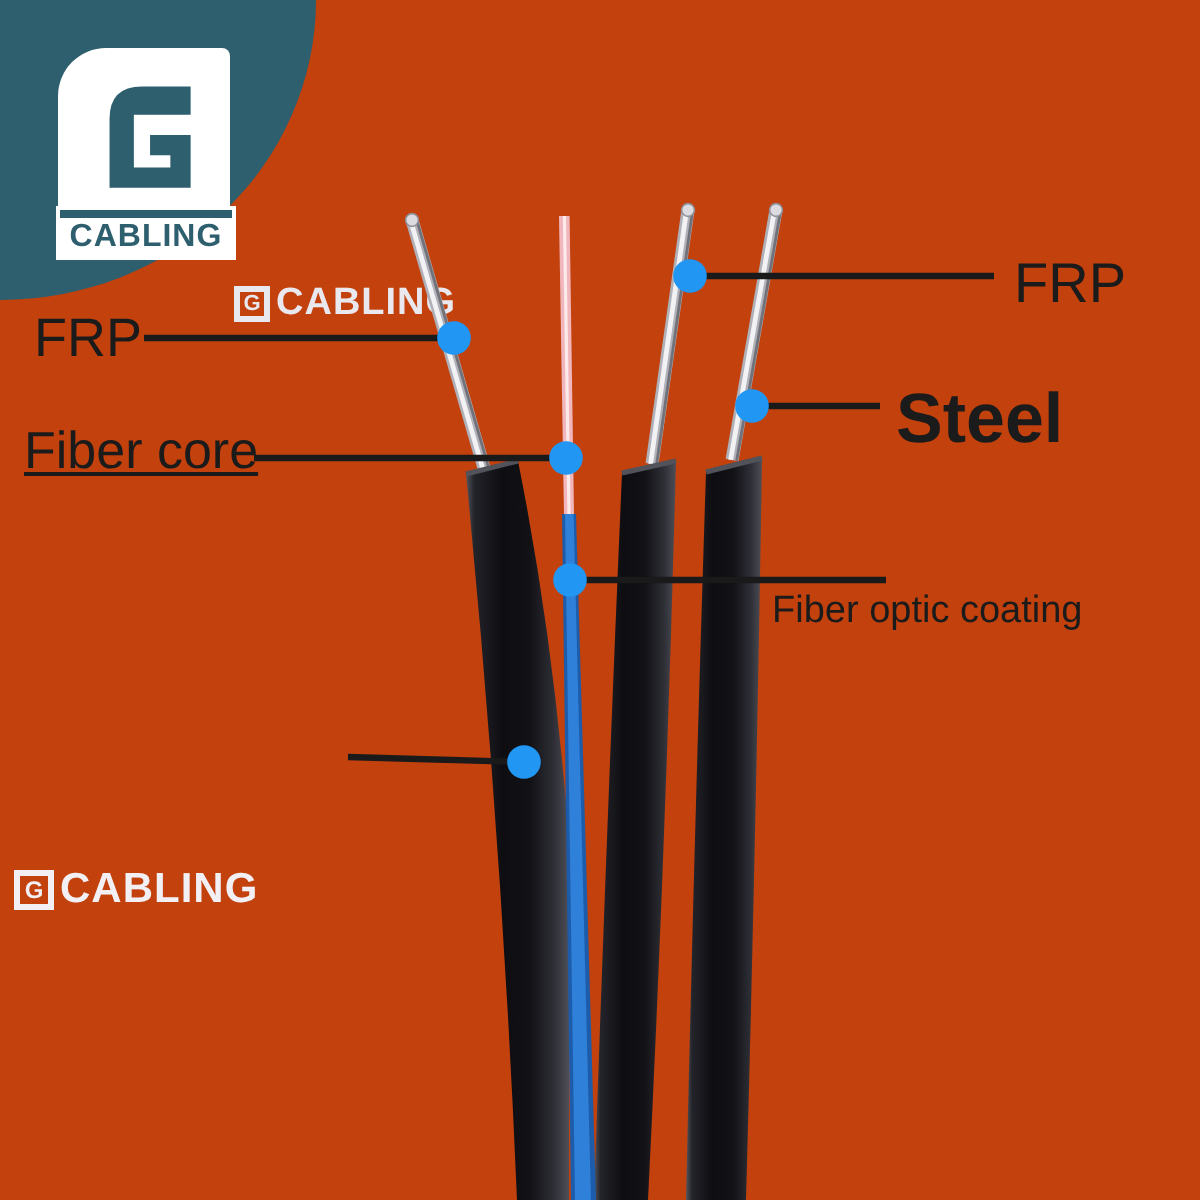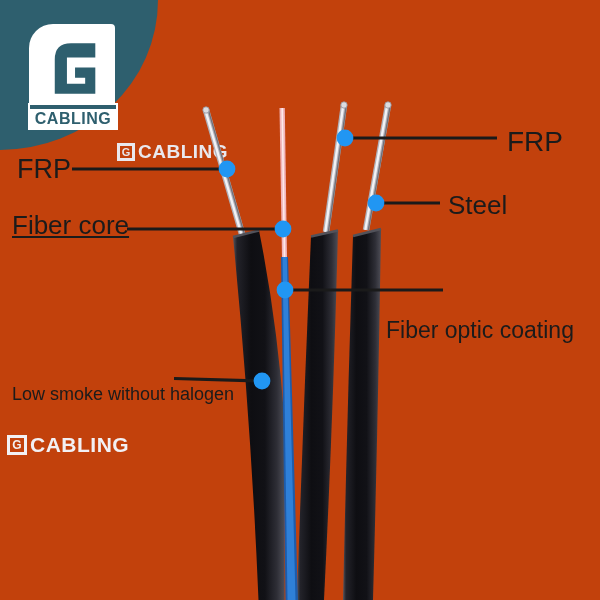--- a/index.html
+++ b/index.html
@@ -42,22 +42,22 @@
   .wm-bottom .wm-box{width:20px;height:20px;border:3px solid #f2f0f4;font-size:12px;}
   .wm-center .wm-word{font-size:19px;letter-spacing:0.5px;}
   .wm-bottom .wm-word{font-size:21px;letter-spacing:0.5px;}
   
   .cable{position:absolute;left:0;top:0;}
   
   .lbl{position:absolute;color:#1b1b1b;line-height:1.05;white-space:nowrap;}
   .lbl-frp-left{left:17px;top:155px;font-size:27px;}
   .lbl-fiber-core{left:12px;top:212px;font-size:26px;text-decoration:underline;}
   .lbl-frp-right{left:507px;top:127px;font-size:28px;}
-  .lbl-steel{left:448px;top:192px;font-size:26px;}
-  .lbl-coating{left:386px;top:318px;font-size:23px;text-align:right;}
+  .lbl-steel{left:448px;top:192px;font-size:35px;font-weight:bold;}
+  .lbl-coating{left:386px;top:296px;font-size:19px;text-align:right;}
   .lbl-smoke{left:12px;top:385px;font-size:18px;}
 </style>
 </head>
 <body>
 
 <div class="stage">
 
   <div class="swoosh"></div>
   <div class="logo-panel">
     <svg viewBox="0 0 74 74" aria-hidden="true">
@@ -149,15 +149,14 @@
       <circle cx="285" cy="290" r="8.4" fill="#2196f3"></circle>
       <circle cx="262" cy="381" r="8.4" fill="#2196f3"></circle>
     </g>
   </svg>
 
   <div class="lbl lbl-frp-left">FRP</div>
   <div class="lbl lbl-fiber-core">Fiber core</div>
   <div class="lbl lbl-frp-right">FRP</div>
   <div class="lbl lbl-steel">Steel</div>
   <div class="lbl lbl-coating">Fiber optic coating</div>
-  <div class="lbl lbl-smoke">Low smoke without halogen</div>
 
 </div>
 
 </body></html>

